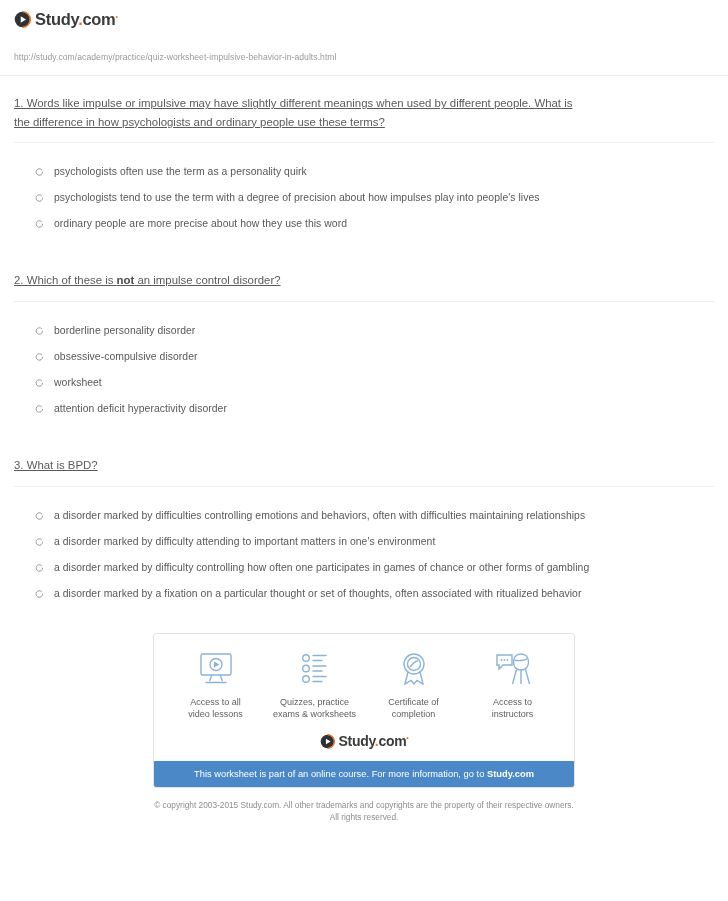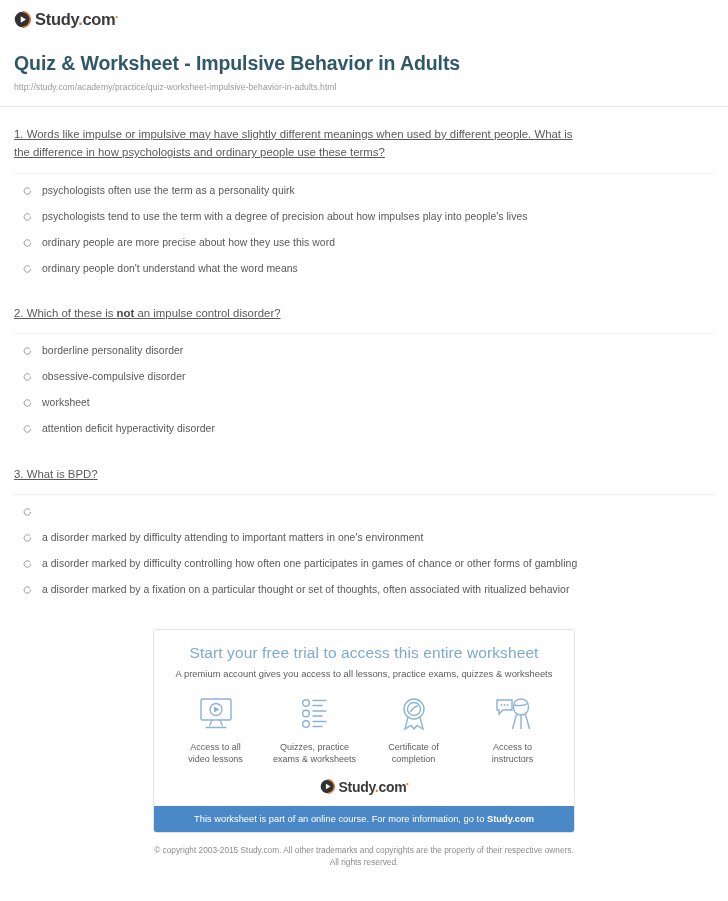--- a/index.html
+++ b/index.html
@@ -56,21 +56,21 @@
   .question-text {
     font-size: 11.4px;
     color: #5a5a5a;
     line-height: 1.62;
     margin: 0 0 11px 0;
     max-width: 560px;
     text-decoration: underline;
   }
   .question-text b { font-weight: bold; color: #4a4a4a; }
 
-  .choices { list-style: none; margin: 4px; padding: 0; }
+  .choices { list-style: none; margin: 16px; padding: 0; }
   .choice {
     display: flex;
     align-items: flex-start;
     gap: 10px;
     padding: 6px 0 6px 5px;
     min-height: 26px;
   }
   .radio {
     flex: 0 0 auto;
     width: 9px; height: 9px;
@@ -163,21 +163,20 @@
           <circle cx="17" cy="17" r="15.5" fill="#2f3234"></circle>
           <path d="M17 1.5 A15.5 15.5 0 0 1 17 32.5" fill="none" stroke="#e8772e" stroke-width="3.2"></path>
           <path d="M13.5 10.5 L24 17 L13.5 23.5 Z" fill="#ffffff"></path>
         </svg>
       </span>
       <span class="logo-word"><span>Study</span><span class="dot">.</span><span>com</span><span class="logo-tm">•</span></span>
     </div>
   </div>
 
   <div class="title-block">
-    <h1 class="page-title">Quiz &amp; Worksheet - Impulsive Behavior in Adults</h1>
     <p class="page-url">http://study.com/academy/practice/quiz-worksheet-impulsive-behavior-in-adults.html</p>
   </div>
   <div class="rule top"></div>
 
   <div class="quiz">
       <div class="question-block">
         <p class="question-text">1. Words like impulse or impulsive may have slightly different meanings when used by different people. What is the difference in how psychologists and ordinary people use these terms?</p>
         <div class="q-sep"></div>
         <ul class="choices">
           <li class="choice">
@@ -191,26 +190,20 @@
               <path d="M7.7 2.3 A3.6 3.6 0 1 0 8.4 4.2" fill="none" stroke="#9b9b9b" stroke-width="1.1"></path>
             </svg>
             <span class="choice-label">psychologists tend to use the term with a degree of precision about how impulses play into people's lives</span>
           </li>
           <li class="choice">
             <svg class="radio" viewBox="0 0 10 10" aria-hidden="true">
               <path d="M7.7 2.3 A3.6 3.6 0 1 0 8.4 4.2" fill="none" stroke="#9b9b9b" stroke-width="1.1"></path>
             </svg>
             <span class="choice-label">ordinary people are more precise about how they use this word</span>
           </li>
-          <li class="choice">
-            <svg class="radio" viewBox="0 0 10 10" aria-hidden="true">
-              <path d="M7.7 2.3 A3.6 3.6 0 1 0 8.4 4.2" fill="none" stroke="#9b9b9b" stroke-width="1.1"></path>
-            </svg>
-            <span class="choice-label">ordinary people don't understand what the word means</span>
-          </li>
         </ul>
       </div>
       <div class="question-block">
         <p class="question-text">2. Which of these is <b>not</b> an impulse control disorder?</p>
         <div class="q-sep"></div>
         <ul class="choices">
           <li class="choice">
             <svg class="radio" viewBox="0 0 10 10" aria-hidden="true">
               <path d="M7.7 2.3 A3.6 3.6 0 1 0 8.4 4.2" fill="none" stroke="#9b9b9b" stroke-width="1.1"></path>
             </svg>
@@ -237,20 +230,21 @@
         </ul>
       </div>
       <div class="question-block">
         <p class="question-text">3. What is BPD?</p>
         <div class="q-sep"></div>
         <ul class="choices">
           <li class="choice">
             <svg class="radio" viewBox="0 0 10 10" aria-hidden="true">
               <path d="M7.7 2.3 A3.6 3.6 0 1 0 8.4 4.2" fill="none" stroke="#9b9b9b" stroke-width="1.1"></path>
             </svg>
+            <span class="choice-label">a disorder marked by difficulties controlling emotions and behaviors, often with difficulties maintaining relationships</span>
           </li>
           <li class="choice">
             <svg class="radio" viewBox="0 0 10 10" aria-hidden="true">
               <path d="M7.7 2.3 A3.6 3.6 0 1 0 8.4 4.2" fill="none" stroke="#9b9b9b" stroke-width="1.1"></path>
             </svg>
             <span class="choice-label">a disorder marked by difficulty attending to important matters in one's environment</span>
           </li>
           <li class="choice">
             <svg class="radio" viewBox="0 0 10 10" aria-hidden="true">
               <path d="M7.7 2.3 A3.6 3.6 0 1 0 8.4 4.2" fill="none" stroke="#9b9b9b" stroke-width="1.1"></path>
@@ -262,24 +256,20 @@
               <path d="M7.7 2.3 A3.6 3.6 0 1 0 8.4 4.2" fill="none" stroke="#9b9b9b" stroke-width="1.1"></path>
             </svg>
             <span class="choice-label">a disorder marked by a fixation on a particular thought or set of thoughts, often associated with ritualized behavior</span>
           </li>
         </ul>
       </div>
     </div>
 
   <div class="promo-wrap">
     <div class="promo">
-      <div class="promo-head">
-        <div class="promo-title">Start your free trial to access this entire worksheet</div>
-        <div class="promo-sub">A premium account gives you access to all lessons, practice exams, quizzes &amp; worksheets</div>
-      </div>
 
       <div class="benefits">
         <div class="benefit">
           <div class="benefit-icon">
             <svg width="40" height="36" viewBox="0 0 40 36" fill="none" stroke="#8bb3d6" stroke-width="1.4">
               <rect x="5" y="3" width="30" height="21" rx="1.5"></rect>
               <circle cx="20" cy="13.5" r="6"></circle>
               <path d="M18 10.5 L23.5 13.5 L18 16.5 Z" fill="#8bb3d6" stroke="none"></path>
               <path d="M16 24 L13.5 30 M24 24 L26.5 30"></path>
               <path d="M10 31.5 h20" stroke-linecap="round"></path>

